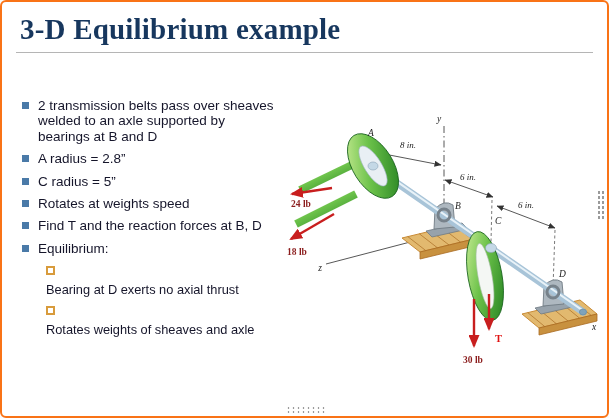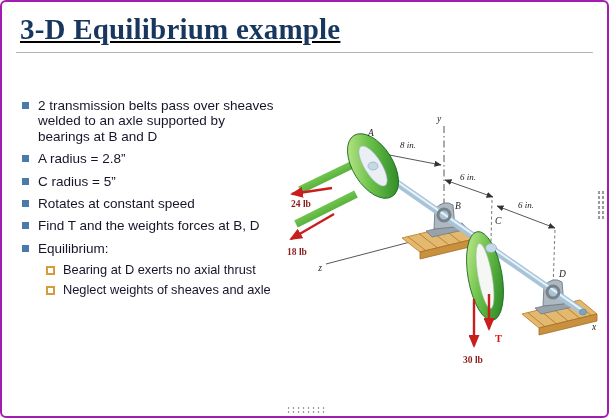--- a/index.html
+++ b/index.html
@@ -1,32 +1,31 @@
 <!DOCTYPE html>
 <html><head>
 <meta charset="utf-8">
 <style>
   html,body{margin:0;padding:0;background:#fafafa;}
   .slide{
     position:relative;width:609px;height:418px;box-sizing:border-box;
-    background:#ffffff;border:2px solid #a21caf;border-radius:6px;overflow:hidden;
+    background:#ffffff;border:2px solid #f97316;border-radius:6px;overflow:hidden;
     font-family:"Liberation Sans",sans-serif;
-    text-decoration:underline;
   }
   .title{
     margin:12px 0 0 18px;font-family:"Liberation Serif",serif;
     font-size:29px;font-weight:600;color:#17375e;line-height:1.1;letter-spacing:.2px;
   }
   .title-rule{margin:6px 14px 0 14px;border-top:1px solid #b5b5b5;height:0;}
   .text-col{position:absolute;left:20px;top:96px;width:258px;}
   ul.bullets,ul.subbullets{list-style:none;margin:0;padding:0;}
   ul.bullets>li{display:flex;gap:9px;margin-bottom:7px;font-size:13.5px;line-height:1.14;color:#15152a;}
   .sq{flex:none;width:7px;height:7px;background:#4a7aa8;margin-top:4px;}
   ul.subbullets{margin-left:24px;margin-top:2px;}
-  ul.subbullets>li{display:flex;gap:8px;margin-bottom:6px;font-size:12.8px;line-height:1.13;color:#15152a;}
+  ul.subbullets>li{display:flex;gap:8px;margin-bottom:6px;font-size:12.8px;line-height:1.13;color:#15152a;flex-direction:column;}
   .sqh{flex:none;width:5px;height:5px;background:#fff;border:2px solid #d89b3c;margin-top:3px;}
   .diagram{position:absolute;left:276px;top:94px;}
   .handle-right{
     position:absolute;right:2px;top:188px;width:8px;height:30px;
     background-image:radial-gradient(#9a9a9a 1px,transparent 1.2px);background-size:4px 5px;
   }
   .handle-bottom{
     position:absolute;left:284px;bottom:2px;width:40px;height:8px;
     background-image:radial-gradient(#9a9a9a 1px,transparent 1.2px);background-size:5px 4px;
   }
@@ -54,39 +53,39 @@
       <li>
         <span class="sq"></span>
         <span>A radius = 2.8”</span>
       </li>
       <li>
         <span class="sq"></span>
         <span>C radius = 5”</span>
       </li>
       <li>
         <span class="sq"></span>
-        <span>Rotates at constant speed</span>
-      </li>
-      <li>
-        <span class="sq"></span>
-        <span>Find T and the weights forces at B, D</span>
+        <span>Rotates at weights speed</span>
+      </li>
+      <li>
+        <span class="sq"></span>
+        <span>Find T and the reaction forces at B, D</span>
       </li>
       <li>
         <span class="sq"></span>
         <span>Equilibrium:</span>
       </li>
     </ul>
     <ul class="subbullets">
       <li>
         <span class="sqh"></span>
         <span>Bearing at D exerts no axial thrust</span>
       </li>
       <li>
         <span class="sqh"></span>
-        <span>Neglect weights of sheaves and axle</span>
+        <span>Rotates weights of sheaves and axle</span>
       </li>
     </ul>
   </div>
 
   <svg class="diagram" width="327" height="320" viewBox="0 0 327 320">
     <defs>
       <linearGradient id="grn" x1="0" y1="0" x2="1" y2="1">
         <stop offset="0" stop-color="#d7f2a0"></stop>
         <stop offset="0.45" stop-color="#6cc24a"></stop>
         <stop offset="1" stop-color="#1d7a1d"></stop>

